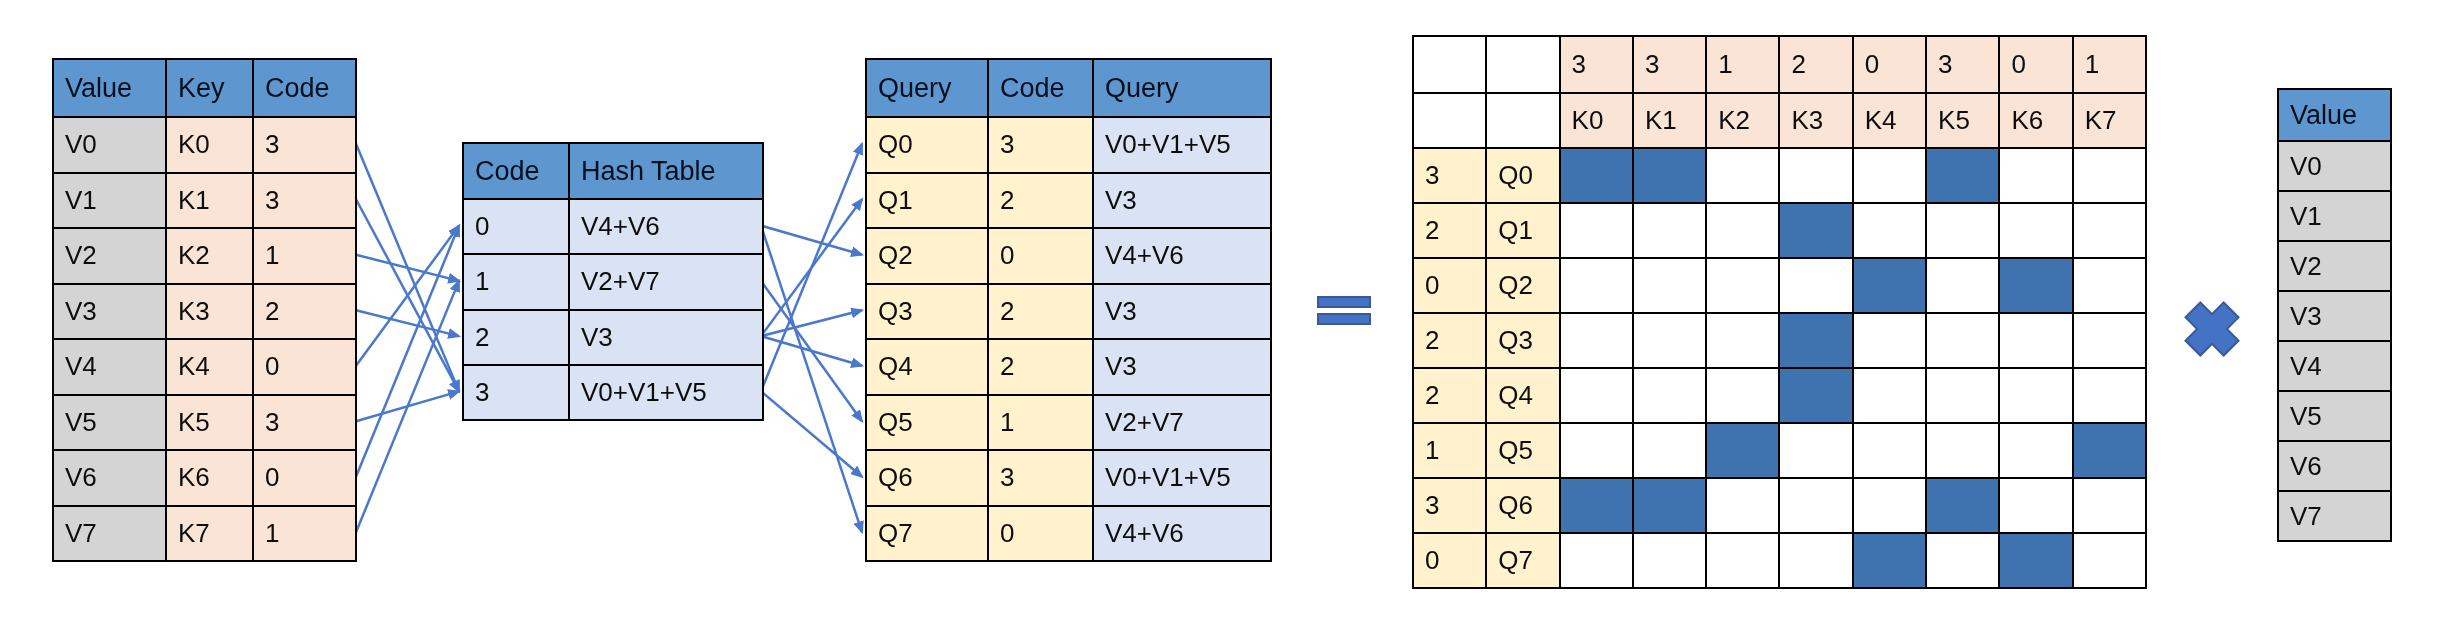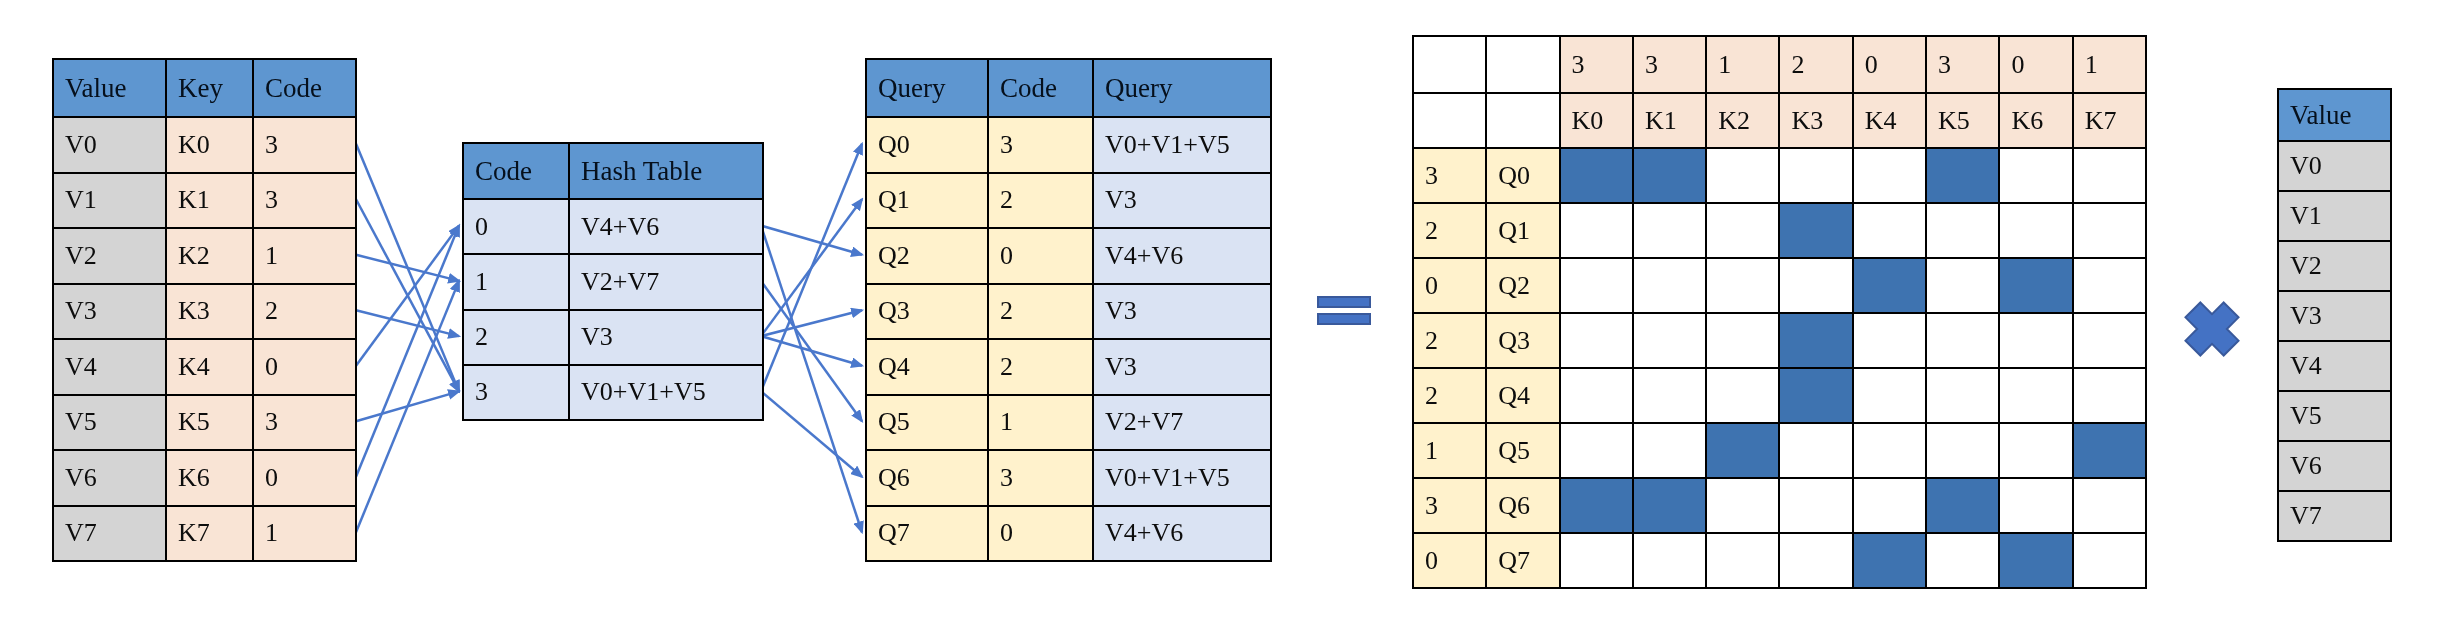--- a/index.html
+++ b/index.html
@@ -2,21 +2,21 @@
 <html style="--header_blue: #5E96D0; --cell_gray: #D4D4D4; --cell_peach: #F9E4D5; --cell_lavender: #DAE3F3; --cell_yellow: #FFF2CC; --matrix_blue: #3E73B0; --operator_blue: #4472C4; --operator_border: #39599B; --arrow_blue: #4A78CC; --table_border: #000000;"><head>
 <meta charset="utf-8">
 <style>
   * { box-sizing: border-box; margin: 0; padding: 0; }
   html, body { background: #ffffff; }
   body {
     width: 2458px; height: 634px;
     font-family: "Liberation Sans", sans-serif;
     position: relative; overflow: hidden;
   }
-  .canvas { position: absolute; left: 0; top: 0; width: 1959px; height: 634px; background: #fff; font-family: Liberation Serif, serif; }
+  .canvas { position: absolute; left: 0; top: 0; width: 1959px; height: 634px; background: #fff; }
   .arrow-layer { position: absolute; left: 0; top: 0; }
 
   table.tbl {
     position: absolute;
     border-collapse: collapse;
     table-layout: fixed;
   }
   table.tbl th, table.tbl td {
     border: 2.5px solid var(--table_border, #000);
     text-align: left;

